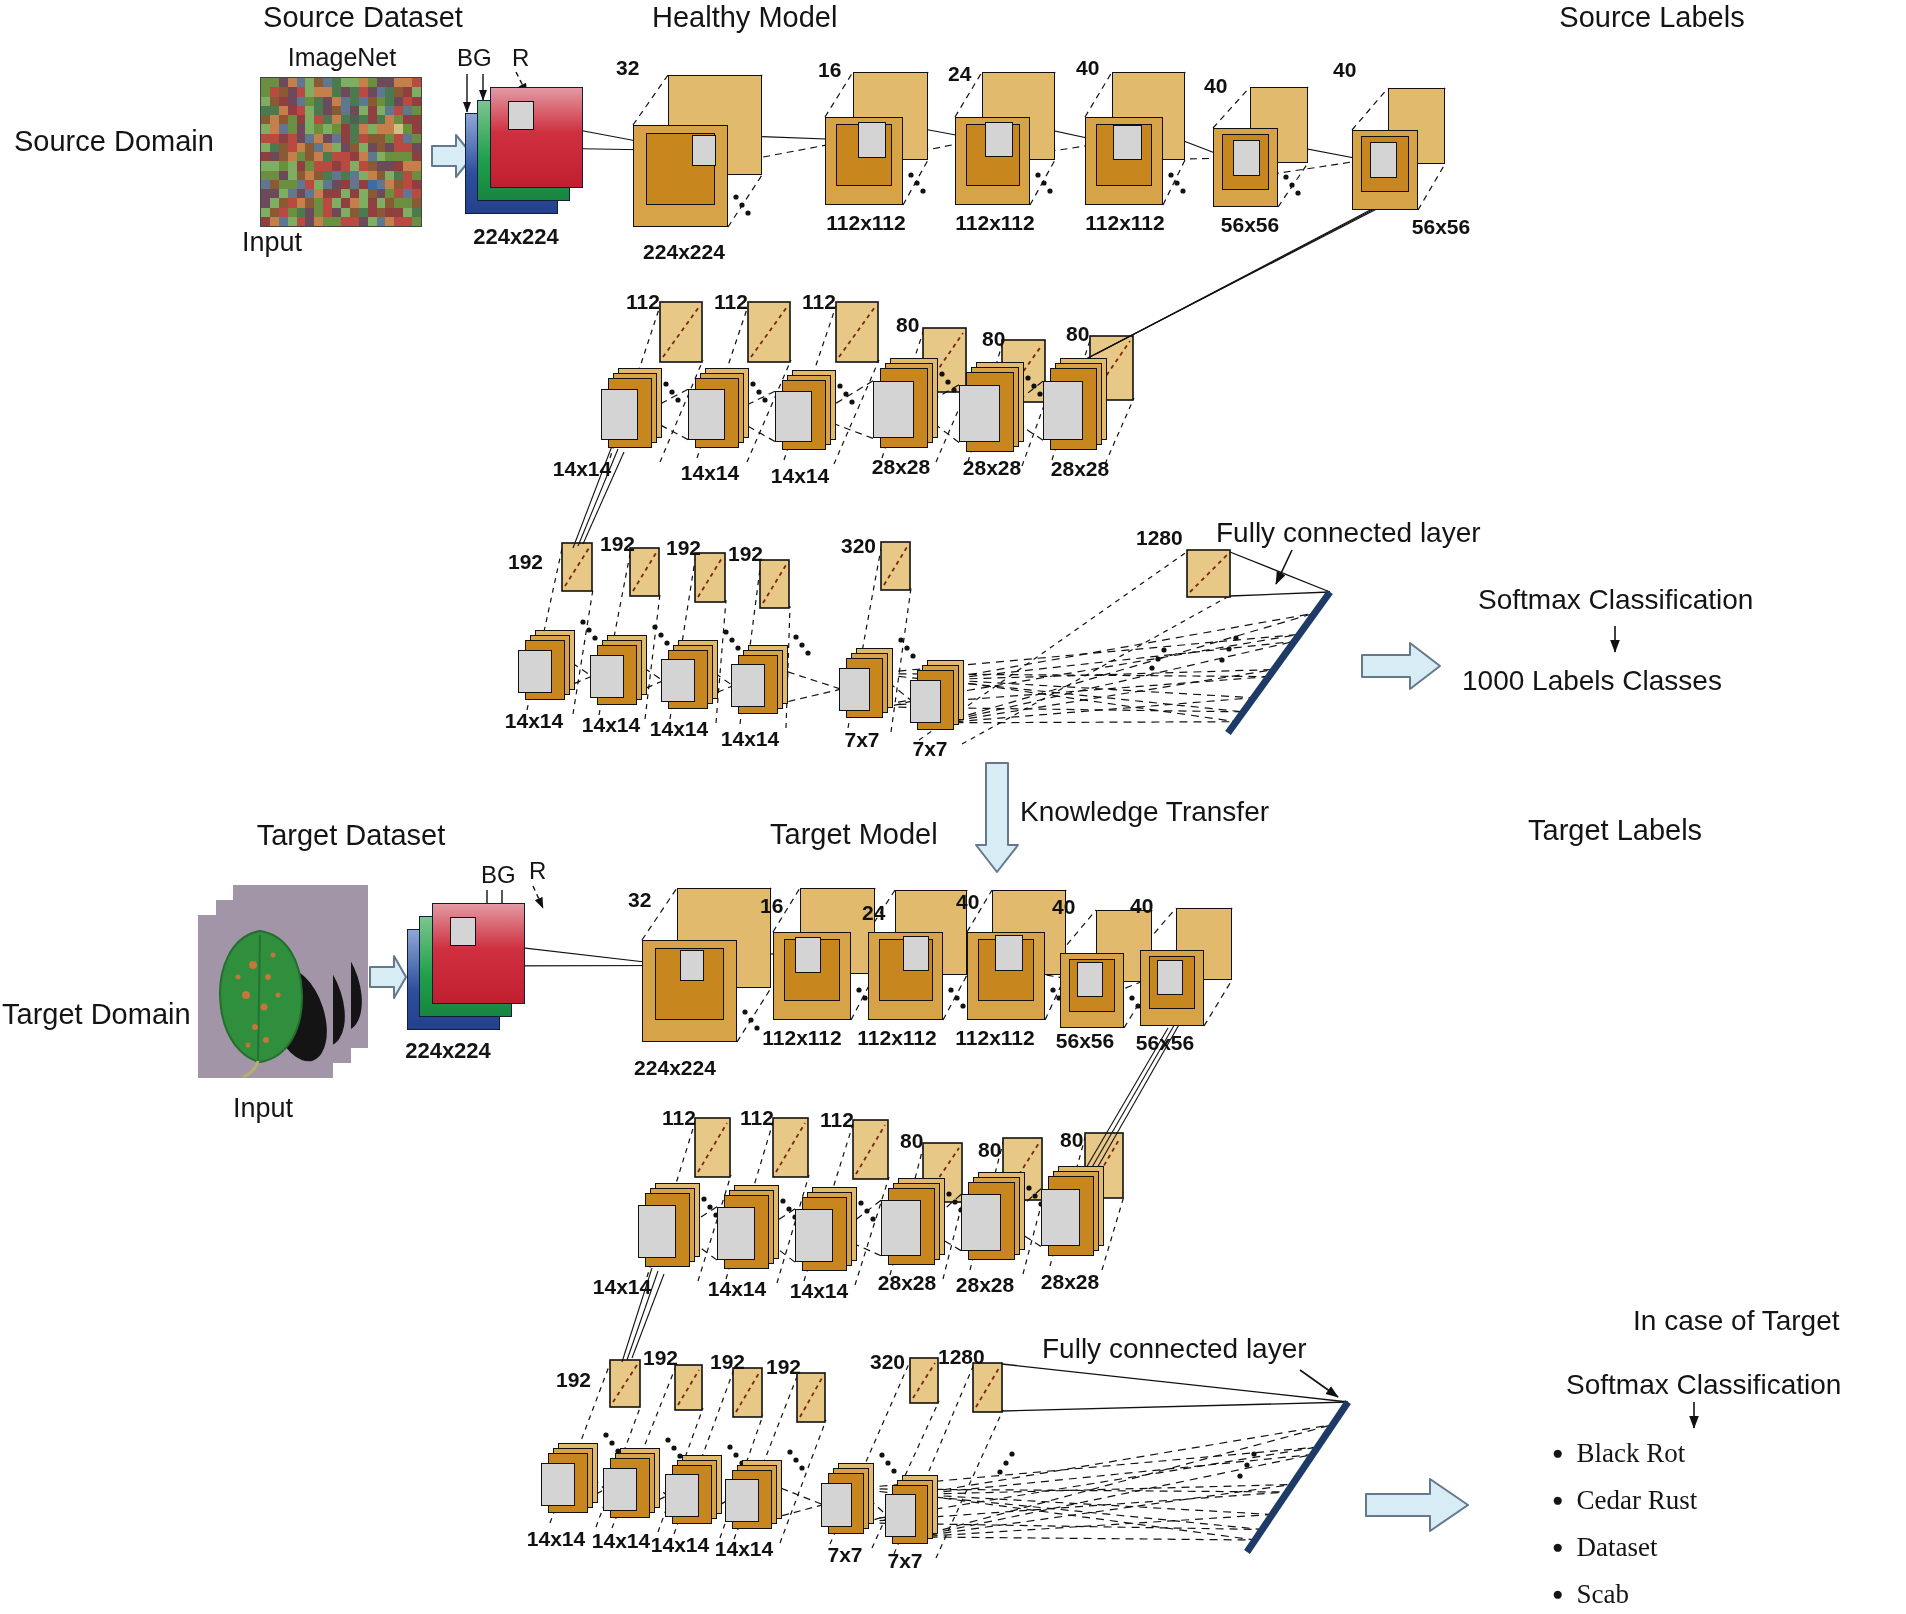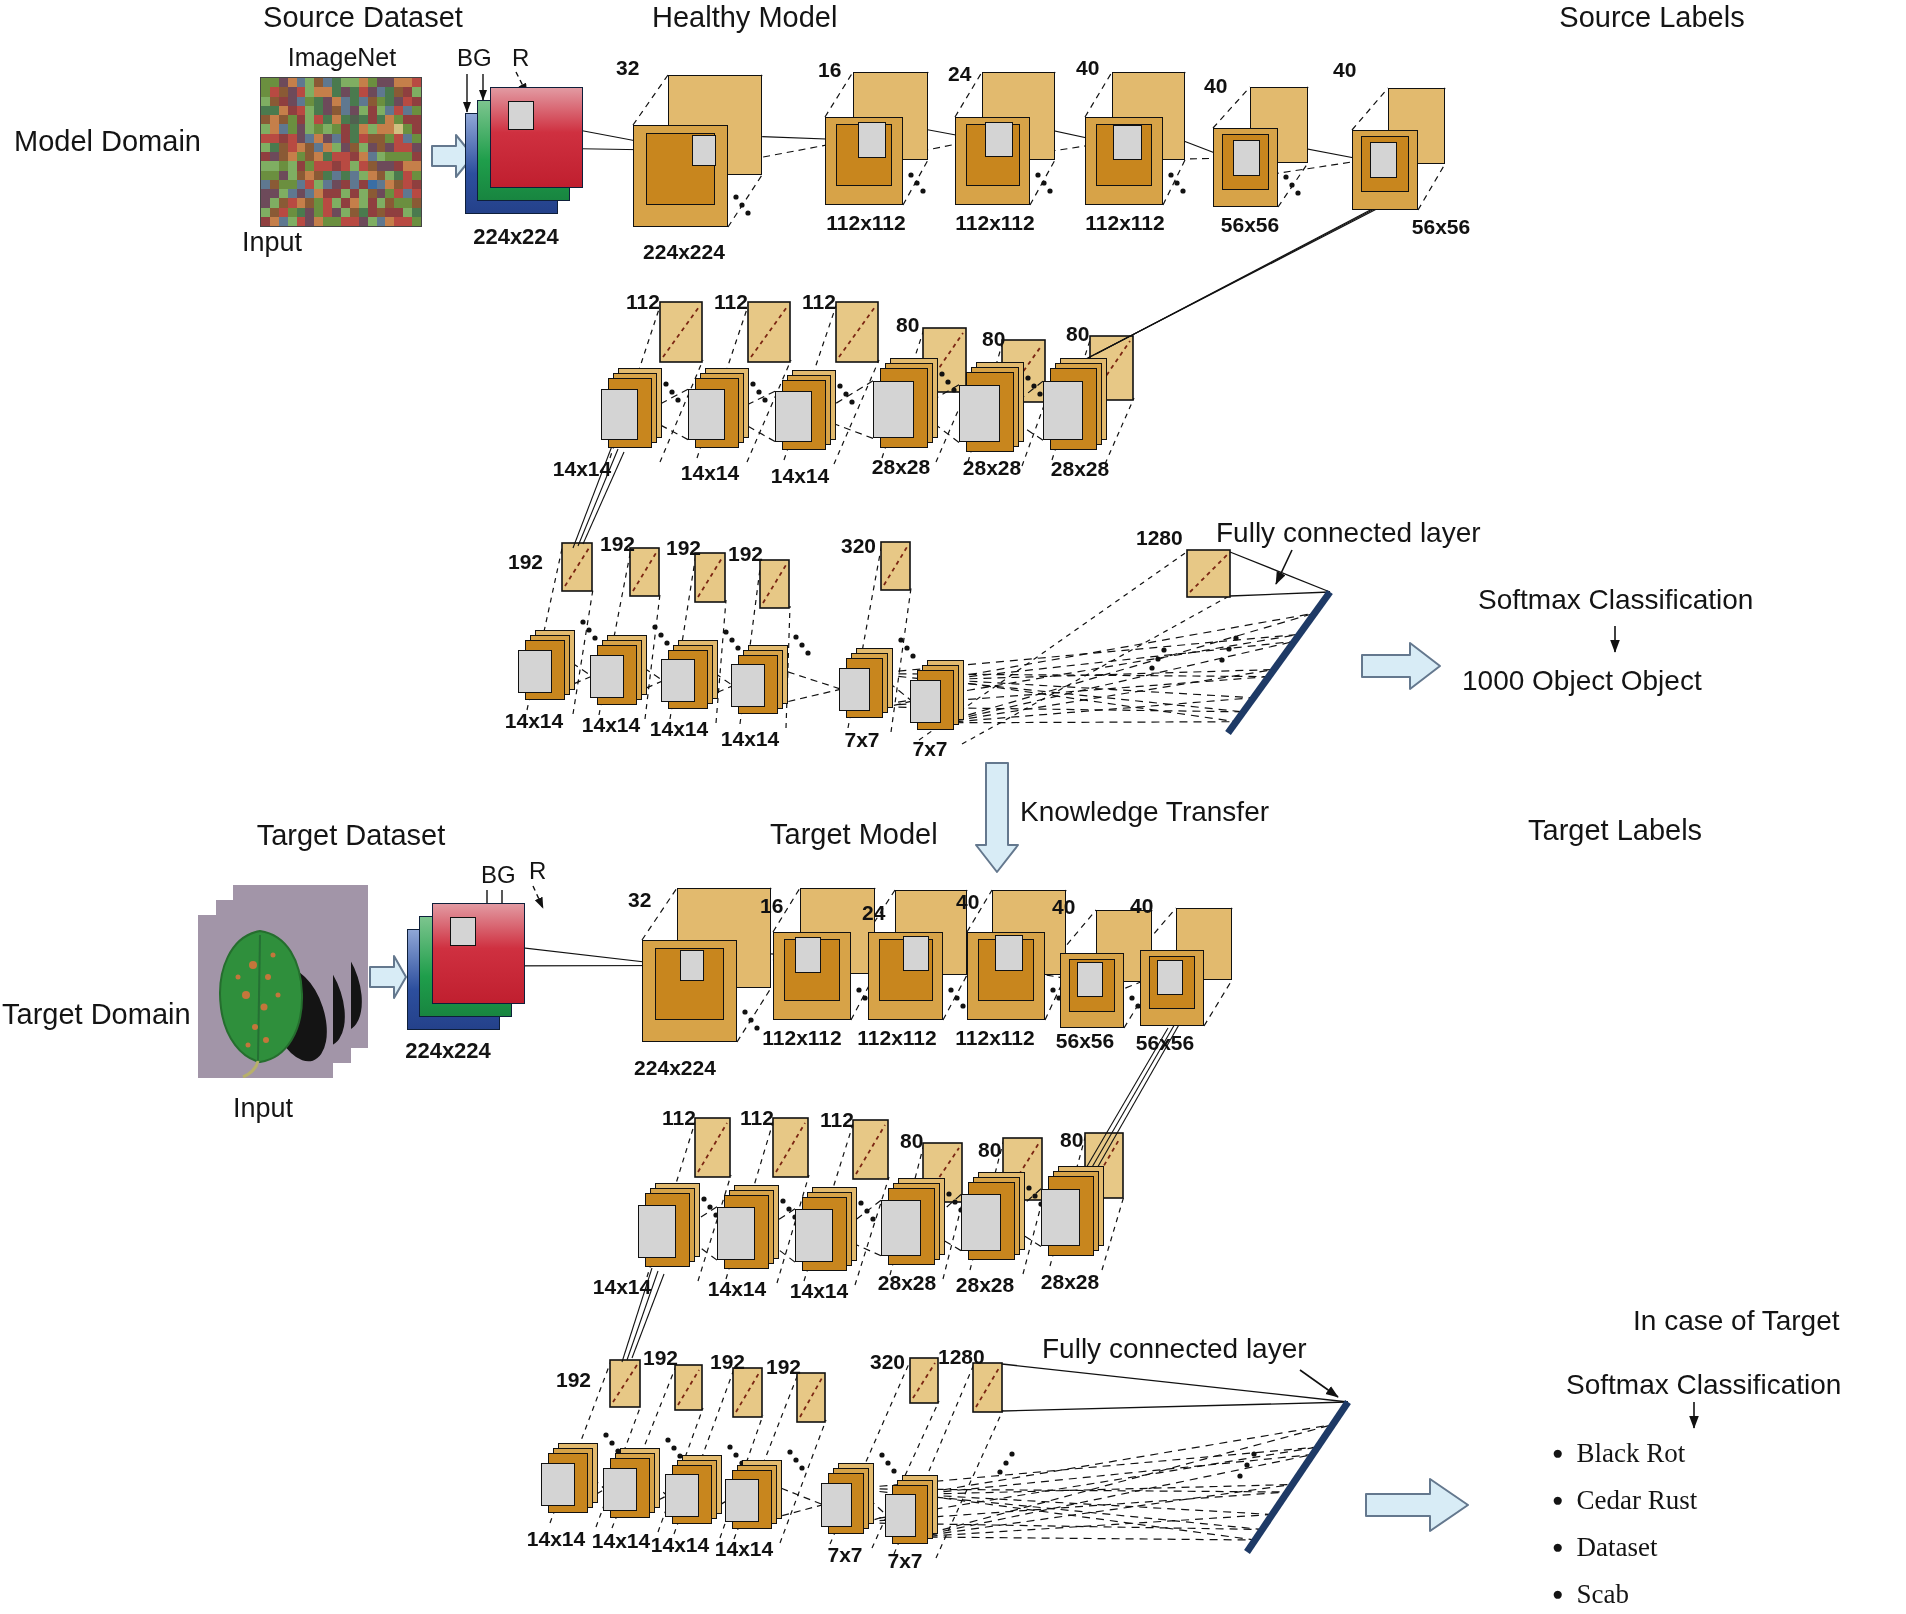--- a/index.html
+++ b/index.html
@@ -396,30 +396,30 @@
       <line x1="483" y1="74" x2="483" y2="100" stroke="#111" stroke-width="1.4" stroke-dasharray="none" marker-end="url(#ah)"></line>
       <line x1="516" y1="72" x2="527" y2="94" stroke="#111" stroke-width="1.4" stroke-dasharray="5 4" marker-end="url(#ah)"></line>
       <line x1="487" y1="890" x2="487" y2="928" stroke="#111" stroke-width="1.4" stroke-dasharray="none" marker-end="url(#ah)"></line>
       <line x1="502" y1="890" x2="502" y2="916" stroke="#111" stroke-width="1.4" stroke-dasharray="none" marker-end="url(#ah)"></line>
       <line x1="533" y1="886" x2="543" y2="908" stroke="#111" stroke-width="1.4" stroke-dasharray="5 4" marker-end="url(#ah)"></line>
       <line x1="536" y1="103" x2="536" y2="129" stroke="#111" stroke-width="1.2" stroke-dasharray="none" marker-end="none"></line>
     </svg>
 
   <div class="txt t29 ctr" style="left:243px;top:2px;width:240px;">Source Dataset</div>
   <div class="txt t25 ctr" style="left:278px;top:44px;width:128px;">ImageNet</div>
-  <div class="txt t29" style="left:14px;top:126px;">Model Domain</div>
+  <div class="txt t29" style="left:14px;top:126px;">Source Domain</div>
   <div class="txt t27 ctr" style="left:240px;top:228px;width:64px;">Input</div>
   <div class="txt t24" style="left:457px;top:45px;">BG</div>
   <div class="txt t24" style="left:512px;top:45px;">R</div>
   <div class="txt bold" style="left:516px;top:225px;font-size:22px;transform:translateX(-50%);">224x224</div>
   <div class="txt t29 ctr" style="left:652px;top:2px;width:185px;">Healthy Model</div>
   <div class="txt t29 ctr" style="left:1543px;top:2px;width:218px;">Source Labels</div>
   <div class="txt t28" style="left:1216px;top:518px;">Fully connected layer</div>
   <div class="txt t28" style="left:1478px;top:585px;">Softmax Classification</div>
-  <div class="txt t28" style="left:1462px;top:666px;">1000 Object Object</div>
+  <div class="txt t28" style="left:1462px;top:666px;">1000 Labels Classes</div>
   <div class="txt t28" style="left:1020px;top:797px;">Knowledge Transfer</div>
   <div class="txt t29" style="left:770px;top:819px;">Target Model</div>
   <div class="txt t29" style="left:1528px;top:815px;">Target Labels</div>
   <div class="txt t29 ctr" style="left:235px;top:820px;width:232px;">Target Dataset</div>
   <div class="txt t29" style="left:2px;top:999px;">Target Domain</div>
   <div class="txt t27 ctr" style="left:230px;top:1094px;width:66px;">Input</div>
   <div class="txt t24" style="left:481px;top:862px;">BG</div>
   <div class="txt t24" style="left:529px;top:858px;">R</div>
   <div class="txt bold" style="left:448px;top:1039px;font-size:22px;transform:translateX(-50%);">224x224</div>
   <div class="txt t28" style="left:1042px;top:1334px;">Fully connected layer</div>

